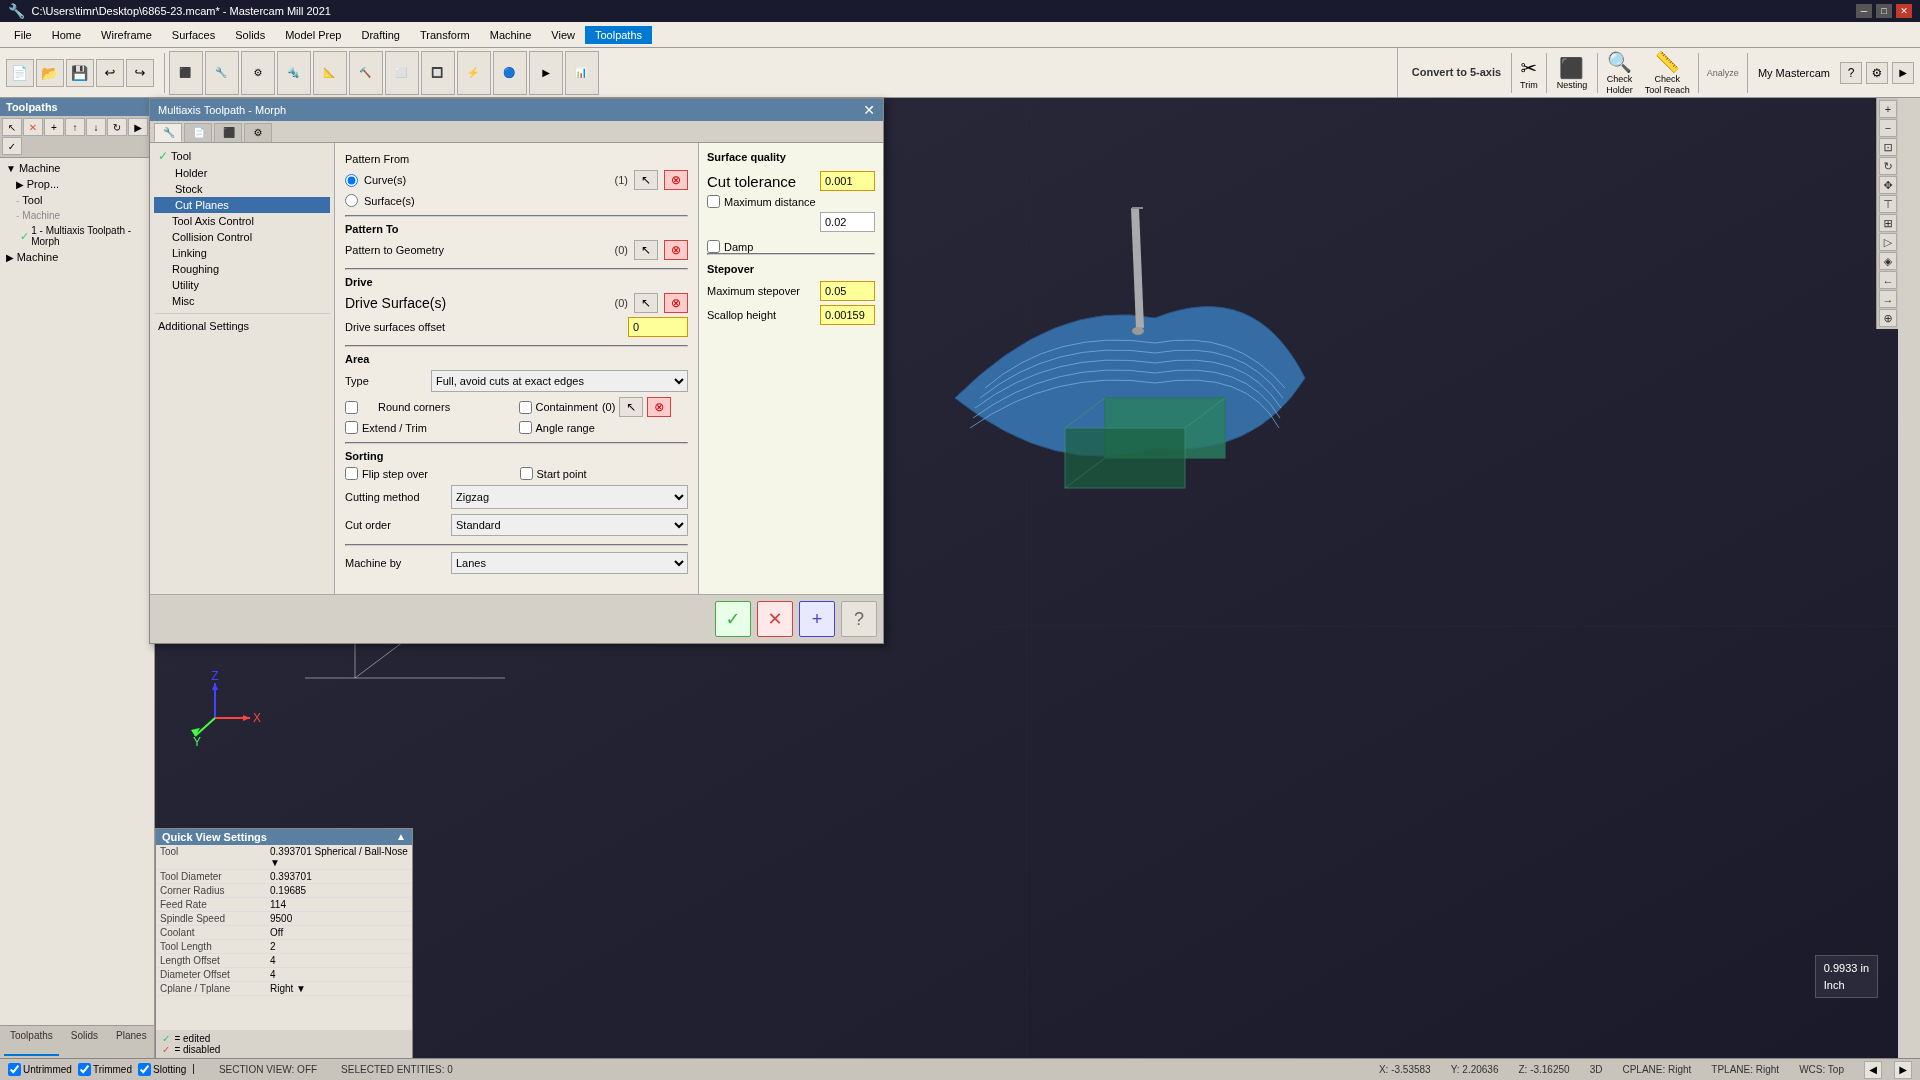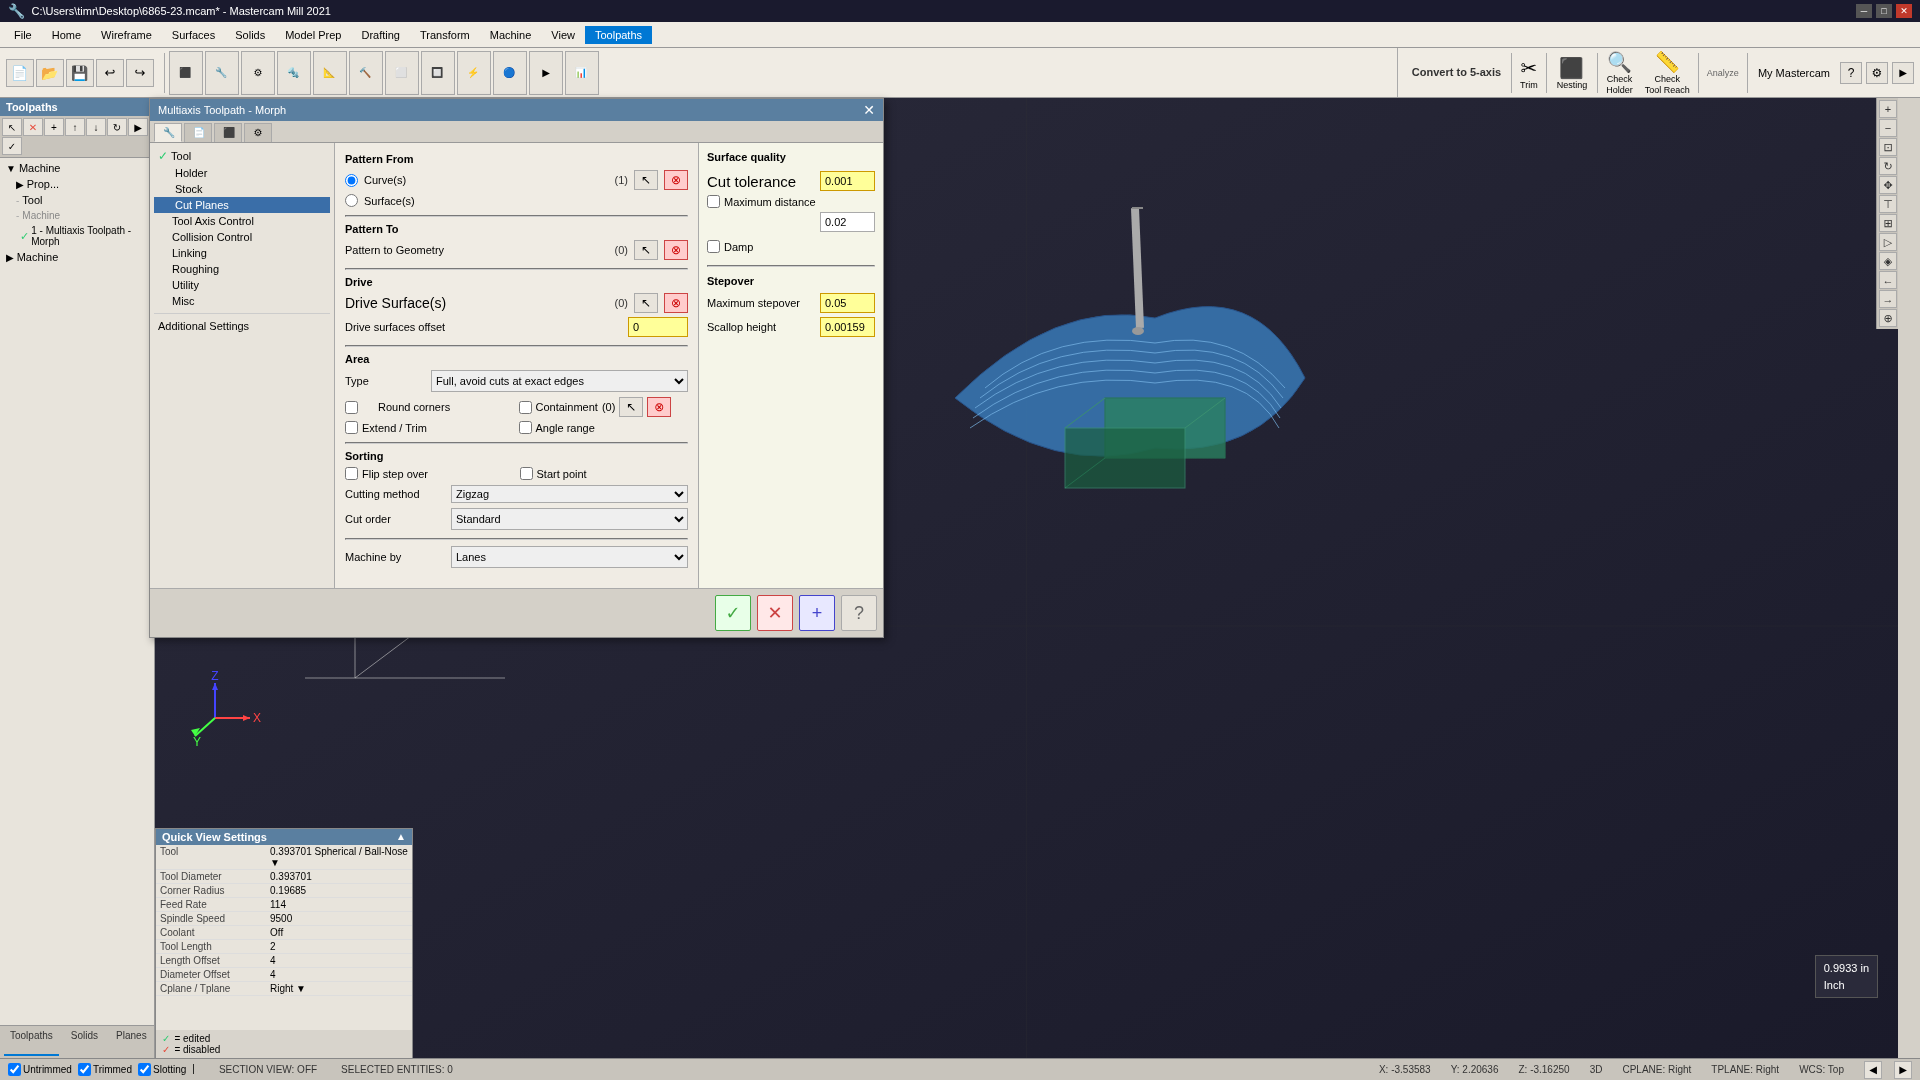--- a/index.html
+++ b/index.html
@@ -401,21 +401,21 @@
       </div>
       <div style="margin-top:4px;border-top:1px solid #ccc;padding-top:4px;"></div>
       <div class="dtree-item">
         <span>Additional Settings</span>
       </div>
     </div>
 
     <div style="flex:1;overflow-y:auto;padding:10px;">
 
       <div style="margin-bottom:8px;">
-        <div style="font-weight:bold;font-size:11px;margin-bottom:5px;">Pattern From</div>
+        <div style="font-weight:normal;font-size:11px;margin-bottom:5px;">Pattern From</div>
         <div style="display:flex;align-items:center;gap:6px;margin-bottom:4px;">
           <input type="radio" name="pattern-from" checked="" style="">
           <label>Curve(s)</label>
           <span style="margin-left:auto;color:#333;font-size:11px;">(1)</span>
           <button class="btn-pick" title="Pick geometry">↖</button>
           <button class="btn-clear" title="Clear geometry">⊗</button>
         </div>
         <div style="display:flex;align-items:center;gap:6px;margin-bottom:4px;">
           <input type="radio" name="pattern-from" style="">
           <label>Surface(s)</label>
@@ -494,21 +494,21 @@
             <input type="checkbox" style="">
             <label style="font-size:11px;">Flip step over</label>
           </div>
           <div style="display:flex;align-items:center;gap:4px;">
             <input type="checkbox" style="">
             <label style="font-size:11px;">Start point</label>
           </div>
         </div>
         <div style="display:flex;align-items:center;gap:6px;margin-top:5px;">
           <label style="font-size:11px;min-width:100px;">Cutting method</label>
-          <select style="flex:1;height:18px;font-size:11px;border:1px solid #aaa;">
+          <select style="flex:1;height:24px;font-size:11px;border:1px solid #aaa;">
             <option selected="">Zigzag</option>
             <option>One way</option>
             <option>Spiral</option>
           </select>
         </div>
         <div style="display:flex;align-items:center;gap:6px;margin-top:5px;">
           <label style="font-size:11px;min-width:100px;">Cut order</label>
           <select style="flex:1;height:22px;font-size:11px;border:1px solid #aaa;">
             <option selected="">Standard</option>
             <option>Shortest path</option>
@@ -535,21 +535,21 @@
         <label style="font-size:15px;">Cut tolerance</label>
         <input type="text" class="form-input yellow" style="width: 55px;" value="0.001">
       </div>
       <div style="display:flex;align-items:center;gap:4px;margin-bottom:4px;">
         <input type="checkbox" style="">
         <label style="font-size:11px;">Maximum distance</label>
       </div>
       <div style="display:flex;justify-content:flex-end;margin-bottom:8px;">
         <input type="text" class="form-input" style="width: 55px;" value="0.02">
       </div>
-      <div style="display:flex;align-items:center;gap:4px;margin-bottom:12px;">
+      <div style="display:flex;align-items:center;gap:4px;">
         <input type="checkbox" style="">
         <label style="font-size:11px;">Damp</label>
       </div>
       <hr style="border-color:#ccc;margin-bottom:8px;">
       <div style="font-weight:bold;font-size:11px;margin-bottom:6px;">Stepover</div>
       <div style="display:flex;align-items:center;justify-content:space-between;margin-bottom:4px;">
         <label style="font-size:11px;">Maximum stepover</label>
         <input type="text" class="form-input yellow" style="width: 55px;" value="0.05">
       </div>
       <div style="display:flex;align-items:center;justify-content:space-between;margin-bottom:4px;">

